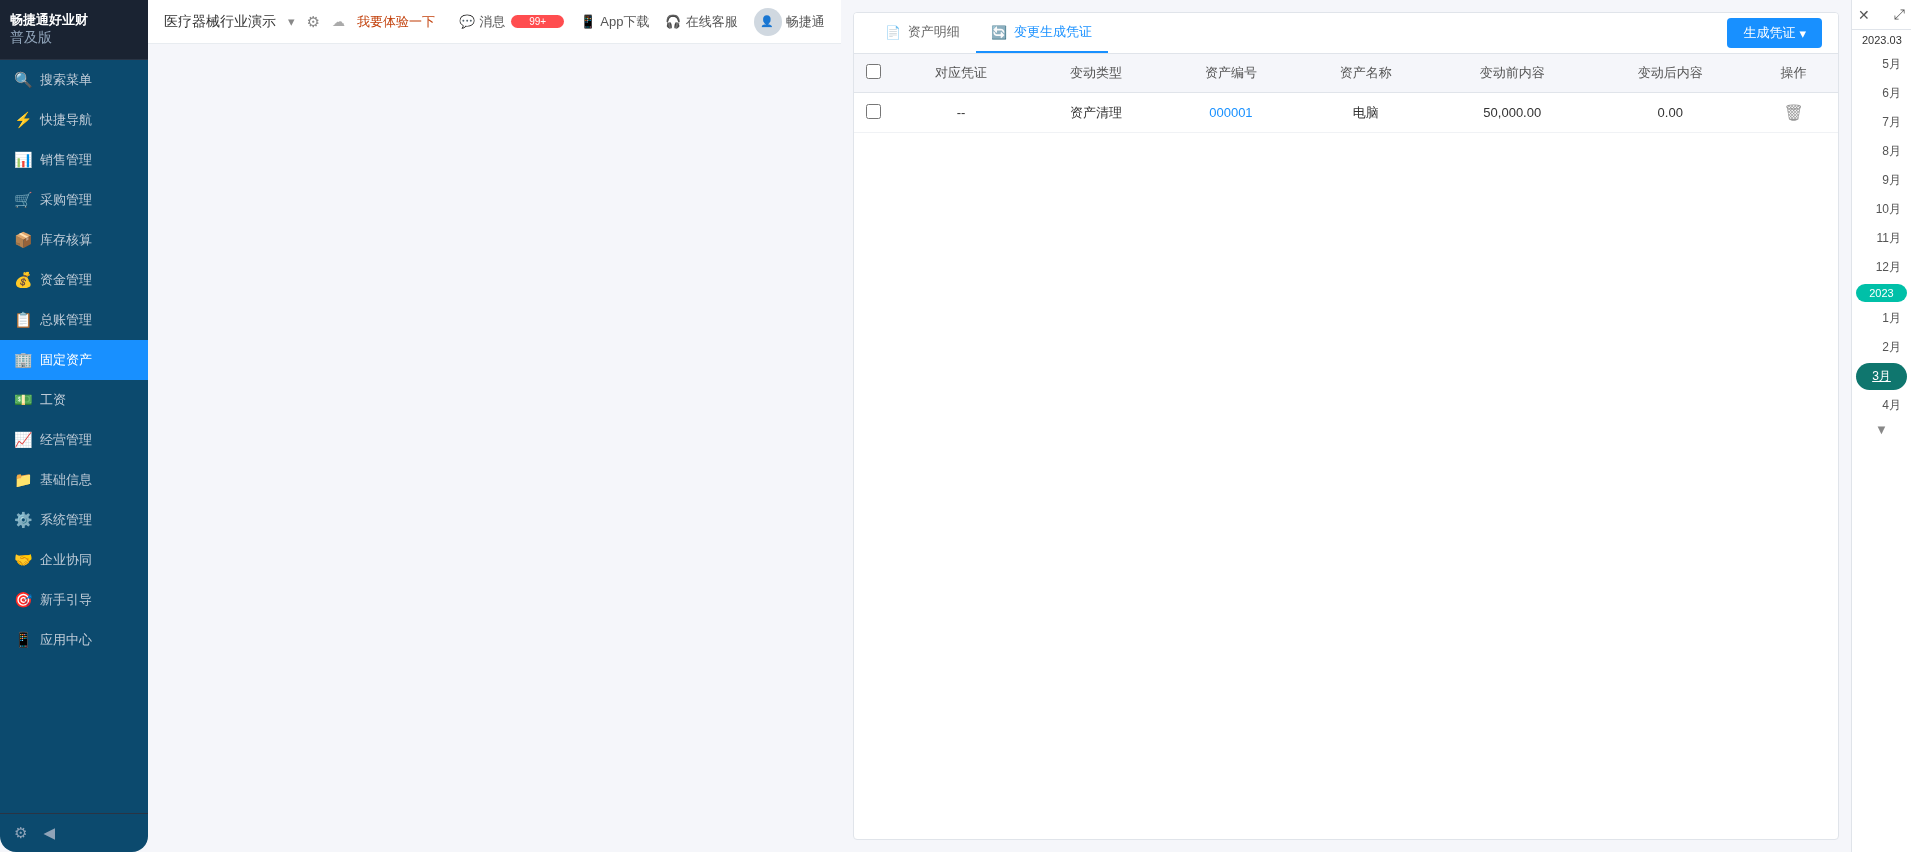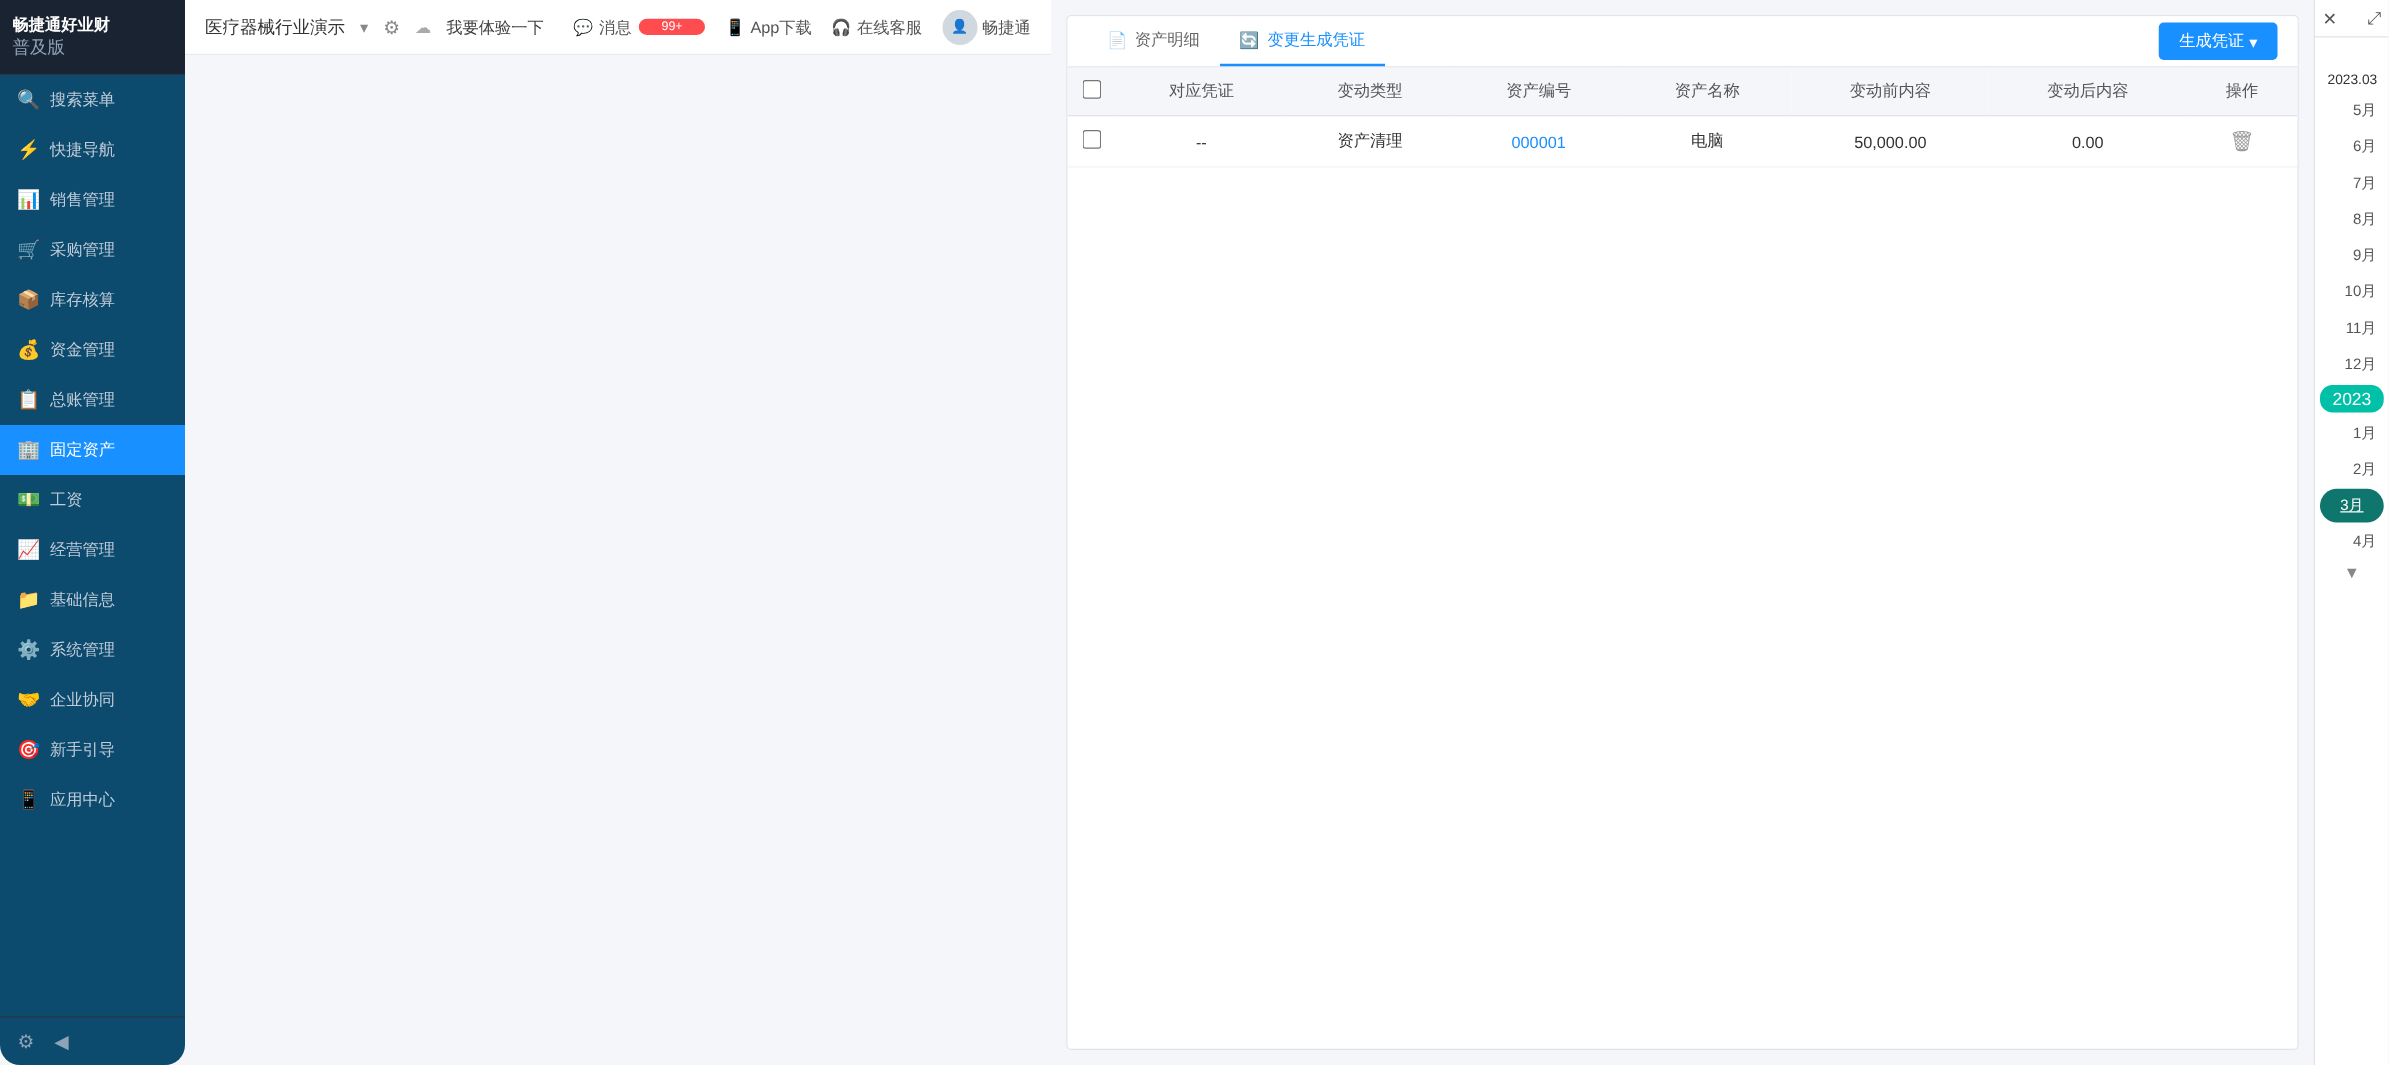--- a/index.html
+++ b/index.html
@@ -260,21 +260,20 @@
       padding: 6px 6px;
       border-bottom: 1px solid #e0e4ea;
       font-size: 11px;
     }
     .cal-close { cursor: pointer; color: #555; font-size: 14px; }
     .cal-expand { cursor: pointer; color: #555; font-size: 14px; }
     .cal-scroll {
       flex: 1;
       overflow-y: auto;
       overflow-x: hidden;
-      margin-top: 24px;
     }
     .cal-scroll::-webkit-scrollbar { width: 3px; }
     .cal-scroll::-webkit-scrollbar-thumb { background: #ccc; }
     .cal-month-item {
       display: flex;
       align-items: center;
       justify-content: flex-end;
       padding: 6px 10px;
       font-size: 12px;
       color: #555;
@@ -289,21 +288,21 @@
       padding: 5px 10px;
       justify-content: center;
       text-decoration: underline;
     }
     .cal-month-item.year-label {
       background: #00c0a8;
       color: #fff;
       border-radius: 10px;
       margin: 2px 4px;
       padding: 3px 8px;
-      font-size: 14px;
+      font-size: 11px;
       justify-content: center;
     }
     .cal-year-top {
       font-size: 11px;
       color: #333;
       text-align: right;
       padding: 4px 10px;
     }
     .nav-arrow {
       display: flex;
@@ -390,21 +389,21 @@
   </div>
 </div>
 
 <div class="main">
 
   <div class="topbar">
     <span style="font-size:14px;color:#333;font-weight:500;">医疗器械行业演示</span>
     <span style="color:#888;cursor:pointer;">▾</span>
     <span style="color:#888;cursor:pointer;font-size:15px;">⚙</span>
     <span style="color:#aaa;">☁</span>
-    <span style="color:#404040;cursor:pointer;">我要体验一下</span>
+    <span style="color:#c2410c;cursor:pointer;">我要体验一下</span>
     <div class="topbar-divider"></div>
     <div class="topbar-actions">
       <div class="action-item">
         <span>💬</span>
         <span>消息</span>
         <span class="badge">99+</span>
       </div>
       <div class="action-item">
         <span>📱</span>
         <span>App下载</span>

